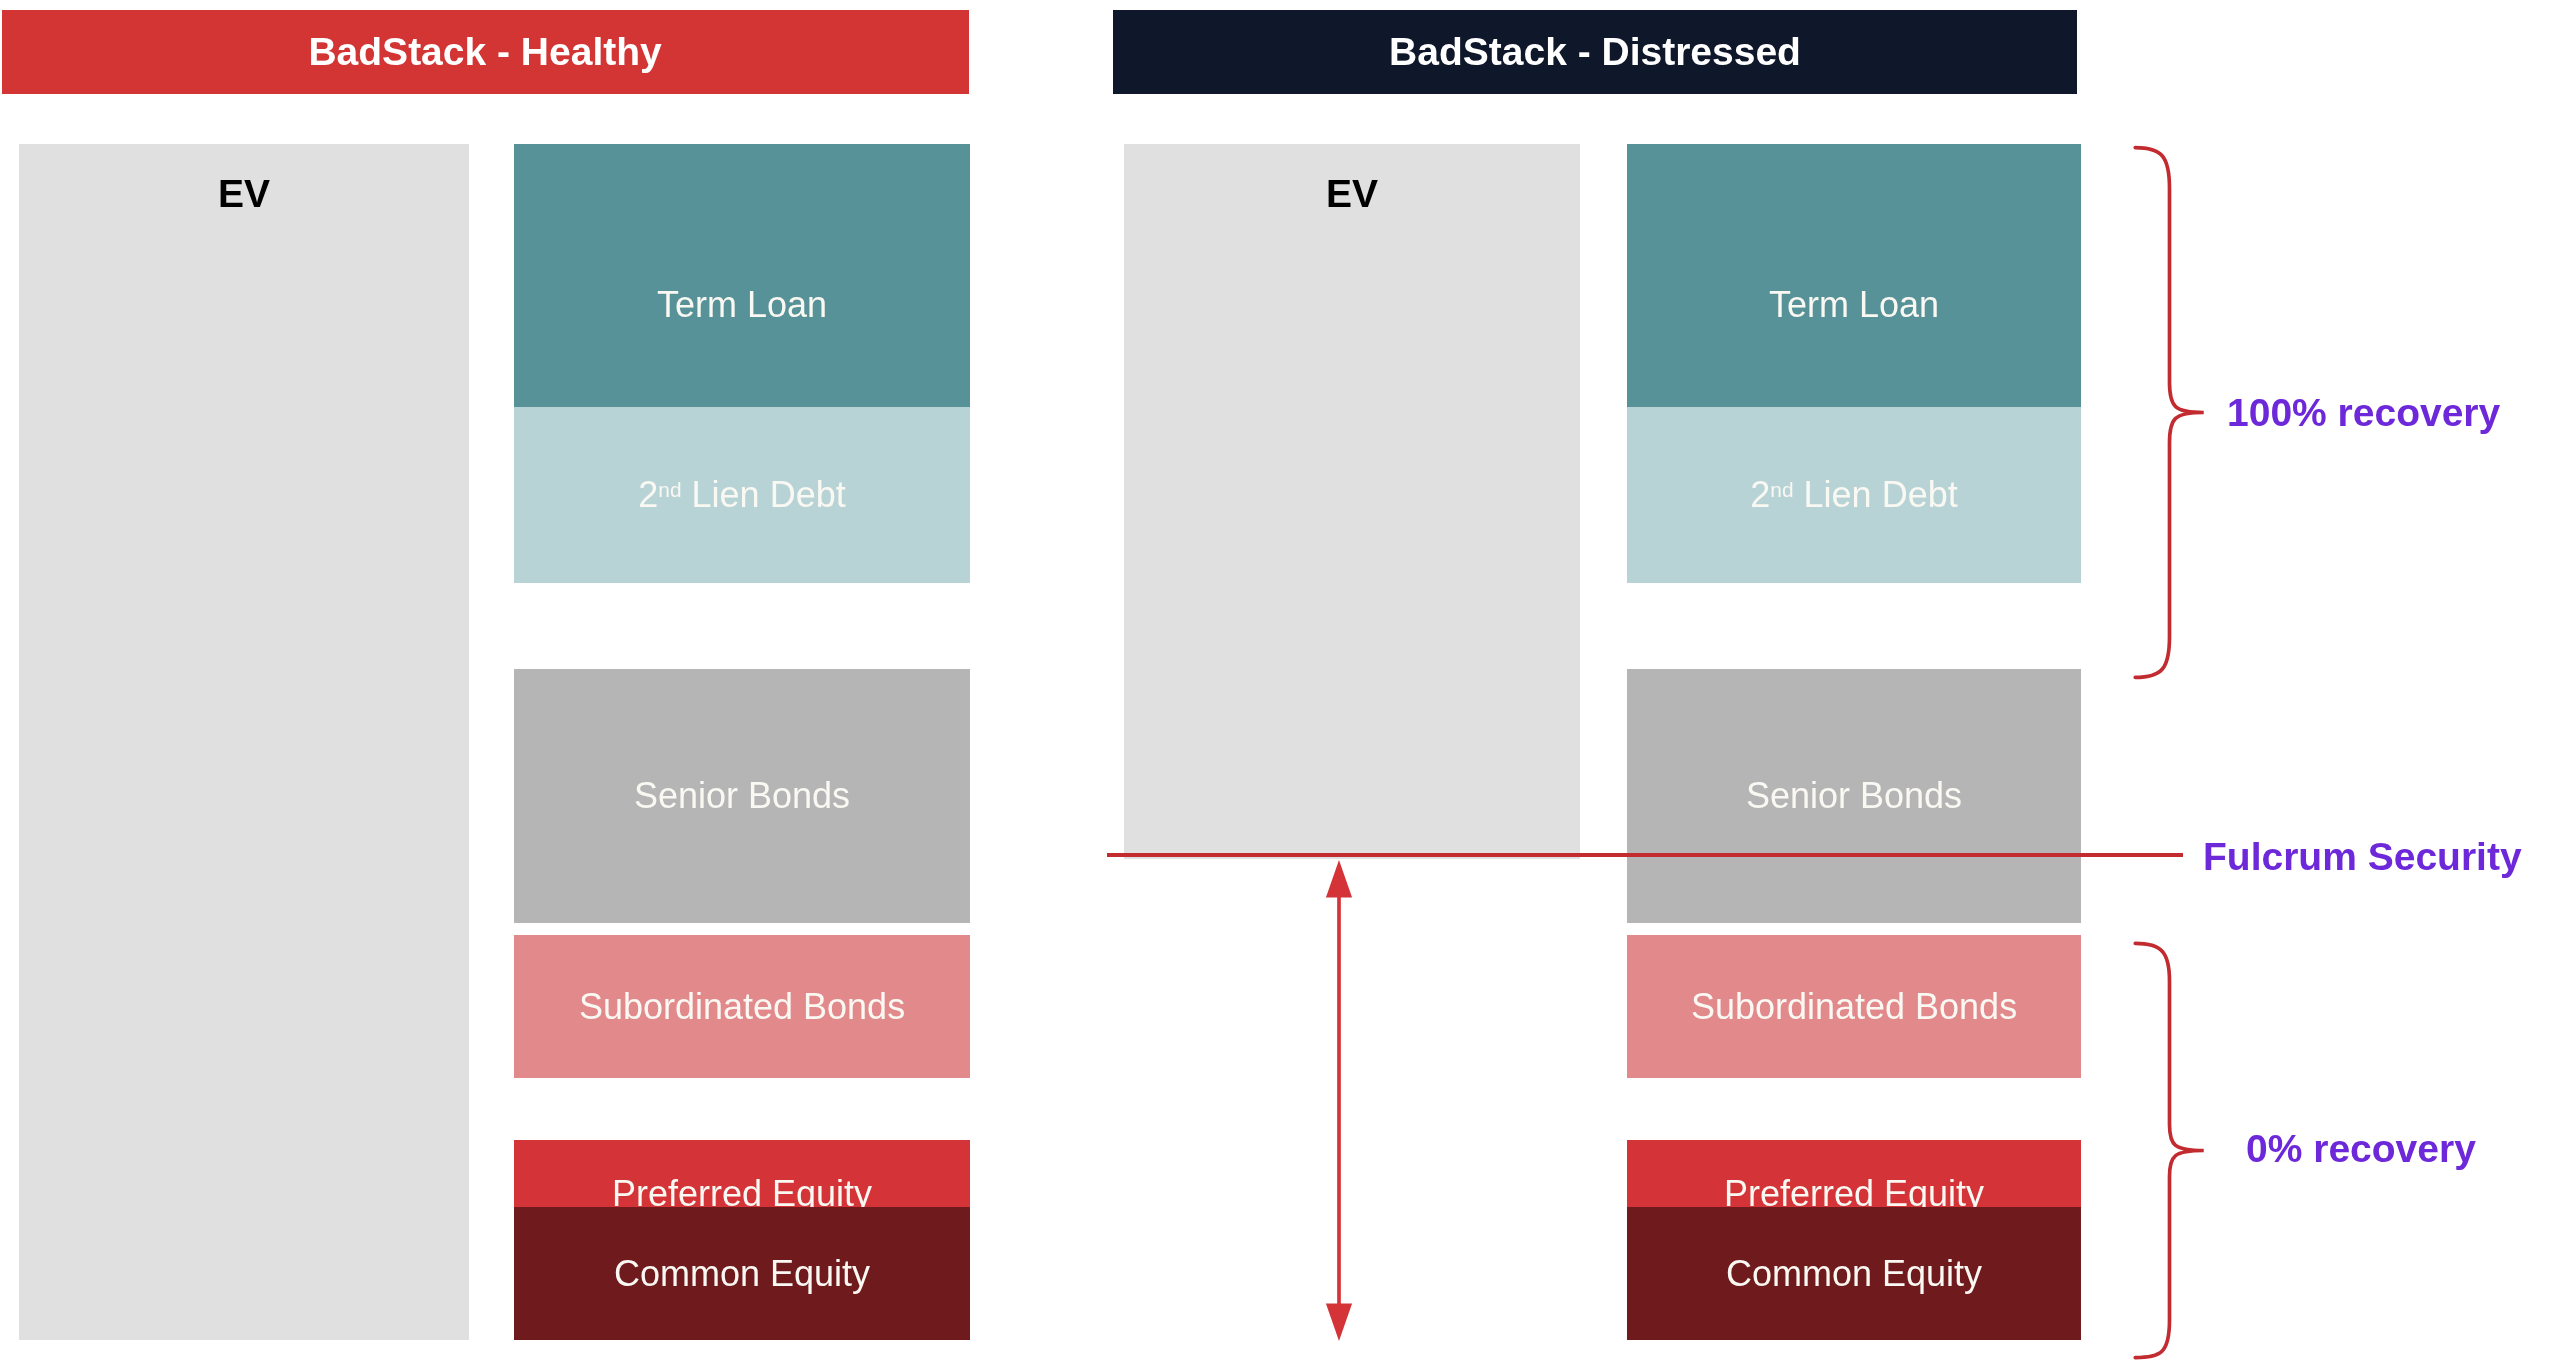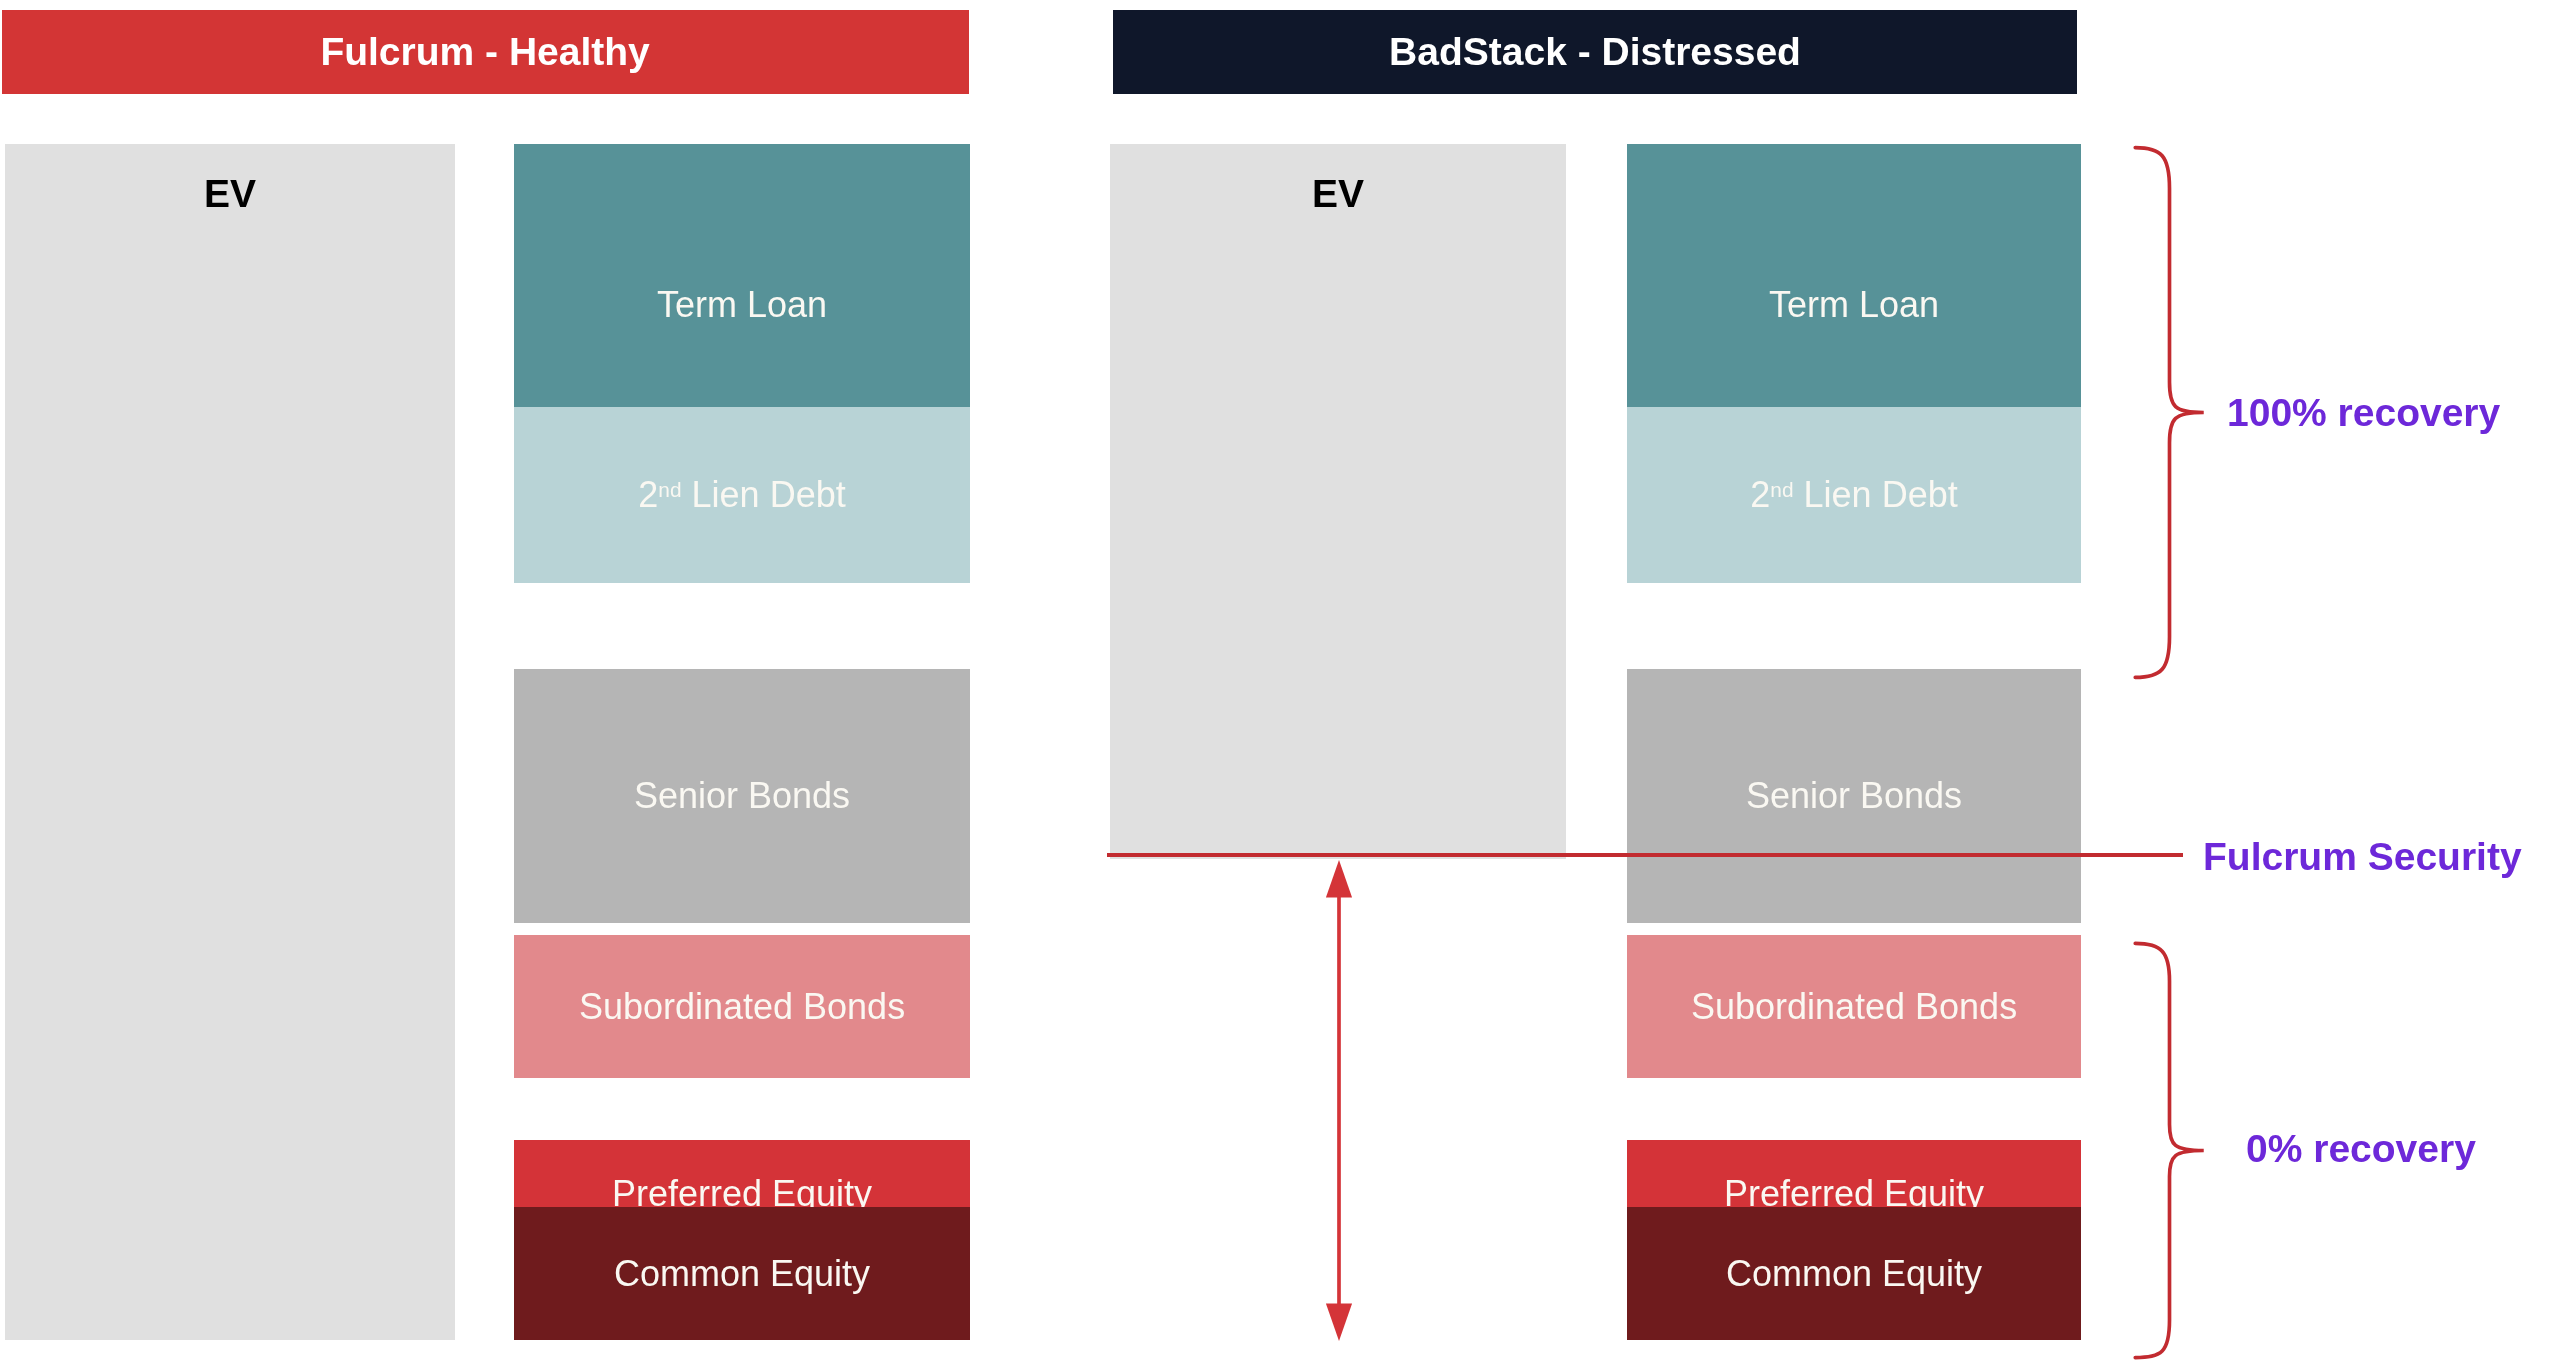--- a/index.html
+++ b/index.html
@@ -4,21 +4,21 @@
 <style>
   html,body{margin:0;padding:0;background:#fff;}
   body{font-family:"Liberation Sans", sans-serif;}
   .canvas{position:relative;width:2576px;height:1363px;background:#fff;overflow:hidden;}
 
   .banner{position:absolute;display:flex;align-items:center;justify-content:center;
           color:#fff;font-weight:bold;font-size:39px;line-height:1;}
   .bL{left:1.6px;top:9.8px;width:967px;height:84px;}
   .bR{left:1113px;top:9.8px;width:964px;height:84px;}
 
-  .ev{position:absolute;text-align:center;}
+  .ev{position:absolute;text-align:center;margin-left:14px;}
   .evL{left:4.9px;top:144px;width:450px;height:1196px;}
   .evR{left:1110px;top:144px;width:456px;height:715px;}
   .ev-label{display:block;margin-top:29.5px;font-weight:bold;font-size:39px;color:#000;line-height:1;}
 
   .box{position:absolute;display:flex;align-items:center;justify-content:center;
        font-size:36px;color:#FAF8F2;line-height:1;white-space:nowrap;}
   .colL{left:514px;width:456px;}
   .colR{left:1627px;width:454px;}
   .t0{top:144px;height:321px}
   .t1{top:407px;height:176px}
@@ -43,21 +43,21 @@
   .brace path{stroke:#C22B30;stroke-width:4.5;fill:none;stroke-linecap:round;}
   .arrow line{stroke:#D43438;stroke-width:4.5;}
   .arrow polygon{fill:#D43438;}
 </style>
 </head>
 <body>
 
 <div class="canvas">
 
   <div class="banner bL" style="background: rgb(211, 53, 53);">
-    <span>Fulcrum - Healthy</span>
+    <span>BadStack - Healthy</span>
   </div>
   <div class="banner bR" style="background: #0f172a;">
     <span>BadStack - Distressed</span>
   </div>
 
   <div class="ev evL" style="background: rgb(224, 224, 224);">
     <span class="ev-label">EV</span>
   </div>
   <div class="ev evR" style="background: rgb(224, 224, 224);">
     <span class="ev-label">EV</span>

